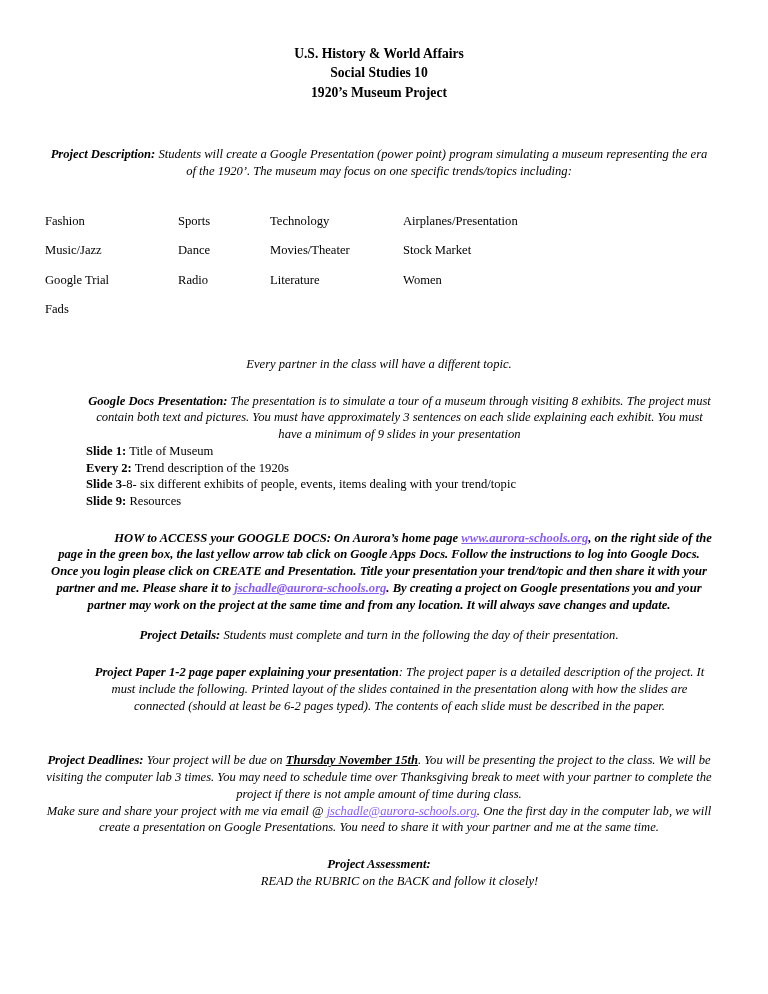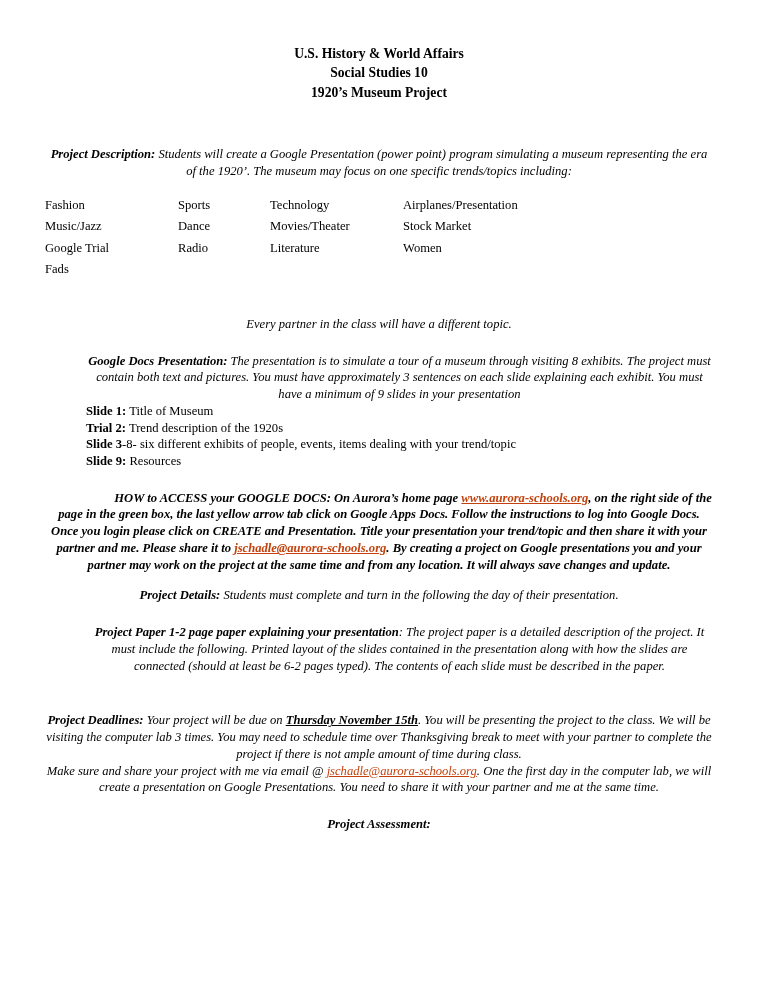--- a/index.html
+++ b/index.html
@@ -48,30 +48,31 @@
   p {
     margin: 0;
     text-align: center;
     font-style: italic;
   }
 
   b, .b { font-weight: bold; }
   .u { text-decoration: underline; }
 
   a.link, .link {
-    color: #c2410c;
+    color: #8b5cf6;
     text-decoration: underline;
   }
 
   
   .topics {
     display: grid;
     grid-template-columns: 133px 92px 133px auto;
-    row-gap: 4px;
+    row-gap: 12px;
     line-height: 1.36;
+    margin-top: 16px;
   }
   .topics span { white-space: nowrap; }
 
   
   .indent {
     margin-left: 41px;
   }
   .para-bold {
     font-weight: bold;
   }
@@ -125,21 +126,21 @@
     <div style="height:38px"></div>
 
     <p>Every partner in the class will have a different topic.</p>
 
     <div style="height:20px"></div>
 
     <div class="indent">
       <p><b>Google Docs Presentation:</b><span>  The presentation is to simulate a tour of a museum through visiting 8 exhibits.  The project must contain both text and pictures.  You must have approximately 3 sentences on each slide explaining each exhibit.   You must have a minimum of 9 slides in your presentation</span></p>
       <div class="slides">
         <div><b>Slide 1:</b><span>  Title of Museum</span></div>
-        <div><b>Trial 2:</b><span>  Trend description of the 1920s</span></div>
+        <div><b>Every 2:</b><span>  Trend description of the 1920s</span></div>
         <div><b>Slide 3</b><span>-8- six different exhibits of people, events, items dealing with your trend/topic</span></div>
         <div><b>Slide 9:</b><span>  Resources</span></div>
       </div>
     </div>
 
     <div style="height:20px"></div>
 
     <p class="para-bold first-indent"><span>HOW to ACCESS your GOOGLE DOCS:</span><span>  On Aurora’s home page </span><a class="link" href="#">www.aurora-schools.org</a><span>, on the right side of the page in the green box, the last yellow arrow tab click on Google Apps Docs.  Follow the instructions to log into Google Docs.  Once you login please click on CREATE and Presentation.  Title your presentation your trend/topic and then share it with your partner and me.  Please share it to </span><a class="link" href="#">jschadle@aurora-schools.org</a><span>.  By creating a project on Google presentations you and your partner may work on the project at the same time and from any location.  It will always save changes and update.</span></p>
 
     <div style="height:14px"></div>
@@ -153,15 +154,16 @@
     </div>
 
     <div style="height:38px"></div>
 
     <p><b>Project Deadlines:</b><span>  Your project will be due on </span><b class="u">Thursday November 15th</b><span>.  You will be presenting the project to the class.  We will be visiting the computer lab 3 times.  You may need to schedule time over Thanksgiving break to meet with your partner to complete the project if there is not ample amount of time during class.</span></p>
     <p><span>Make sure and share your project with me via email @  </span><a class="link" href="#">jschadle@aurora-schools.org</a><span>.  One the first day in the computer lab, we will create a presentation on Google Presentations.  You need to share it with your partner and me at the same time.</span></p>
 
     <div style="height:20px"></div>
 
     <p><b>Project Assessment:</b></p>
+    <p class="tab-indent">READ the RUBRIC on the BACK and follow it closely!</p>
 
   </div>
 </div>
 
 </body></html>

